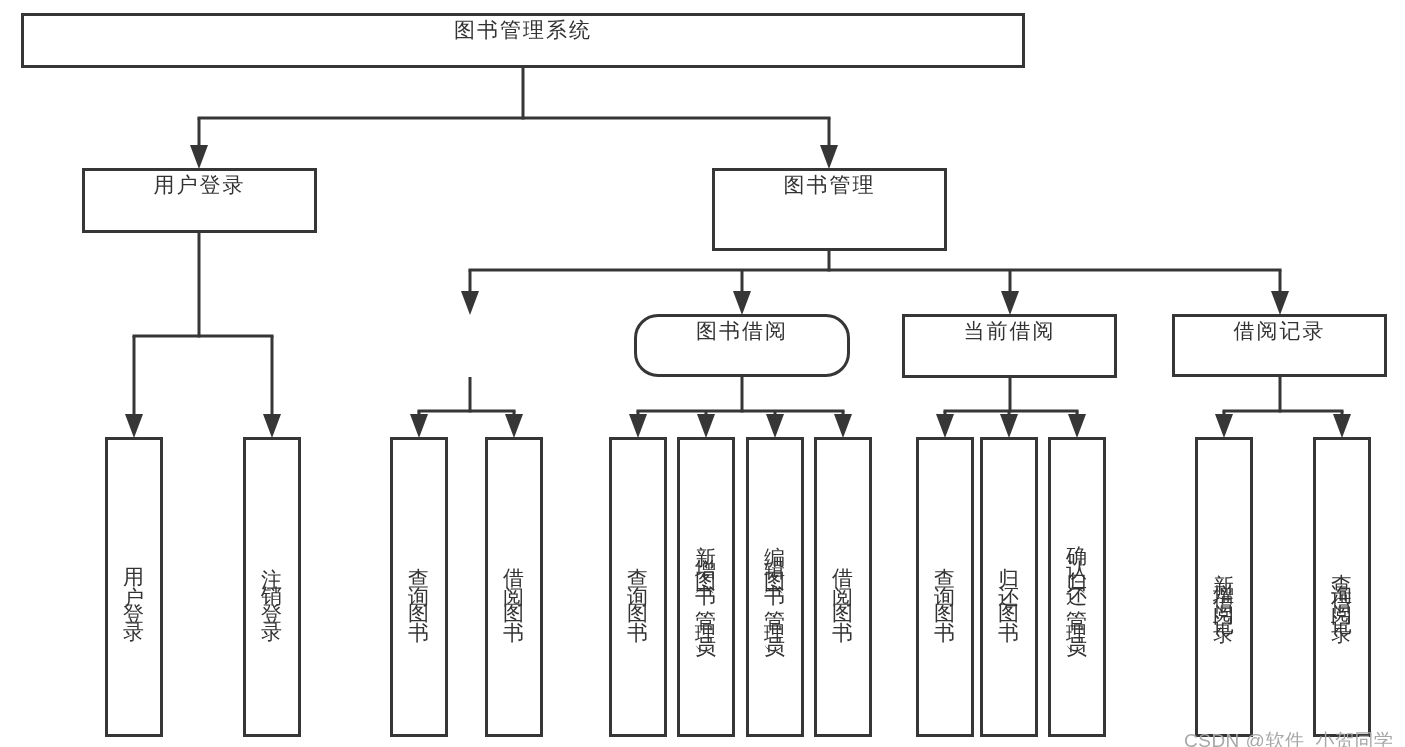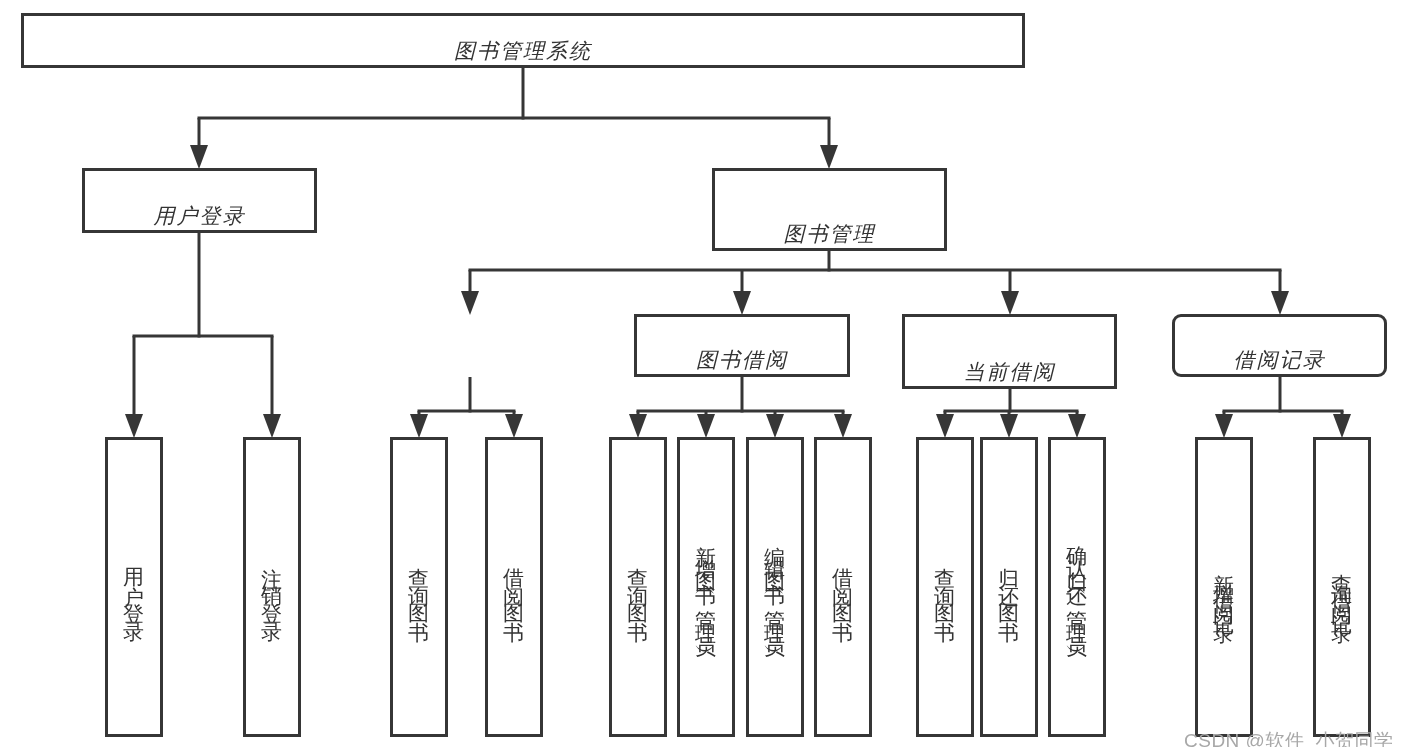--- a/index.html
+++ b/index.html
@@ -14,22 +14,22 @@
   .stage{position:relative;width:1405px;height:747px;background:var(--bg);}
 
   svg.connectors{position:absolute;left:0;top:0;width:1405px;height:747px;}
   svg.connectors line{stroke:var(--line);stroke-width:3;}
   svg.connectors polygon{fill:var(--line);}
 
   .node{
     position:absolute;
     border:3px solid var(--line);
     background:var(--bg);
-    display:flex;align-items:flex-end;justify-content:center;
-    font-size:21px;letter-spacing:2px;color:var(--text);font-style:italic;
+    display:flex;align-items:flex-start;justify-content:center;
+    font-size:21px;letter-spacing:2px;color:var(--text);
   }
   .leaf{
     position:absolute;
     border:3px solid var(--line);
     background:var(--bg);
     display:flex;align-items:center;justify-content:center;
     top:437px;width:58px;height:300px;
     font-size:21px;color:var(--text);
   }
   .v-text{
@@ -127,27 +127,27 @@
     <span>图书管理系统</span>
   </div>
 
   <div class="node" style="left:82px;top:168px;width:235px;height:65px;">
     <span>用户登录</span>
   </div>
   <div class="node" style="left:712px;top:168px;width:235px;height:83px;">
     <span>图书管理</span>
   </div>
 
-  <div class="node" style="left:634px;top:314px;width:216px;height:63px;">
+  <div class="node" style="left:634px;top:314px;width:216px;height:63px;border-radius:24px;">
     <span>图书借阅</span>
   </div>
-  <div class="node" style="left:902px;top:314px;width:215px;height:75px;">
+  <div class="node" style="left:902px;top:314px;width:215px;height:64px;">
     <span>当前借阅</span>
   </div>
-  <div class="node" style="left:1172px;top:314px;width:215px;height:63px;border-radius:9px;">
+  <div class="node" style="left:1172px;top:314px;width:215px;height:63px;">
     <span>借阅记录</span>
   </div>
 
   <div class="leaf" style="left:105px;">
     <span class="v-text sp-wide">用户登录</span>
   </div>
   <div class="leaf" style="left:243px;">
     <span class="v-text sp-wide">注销登录</span>
   </div>
   <div class="leaf" style="left:390px;">

